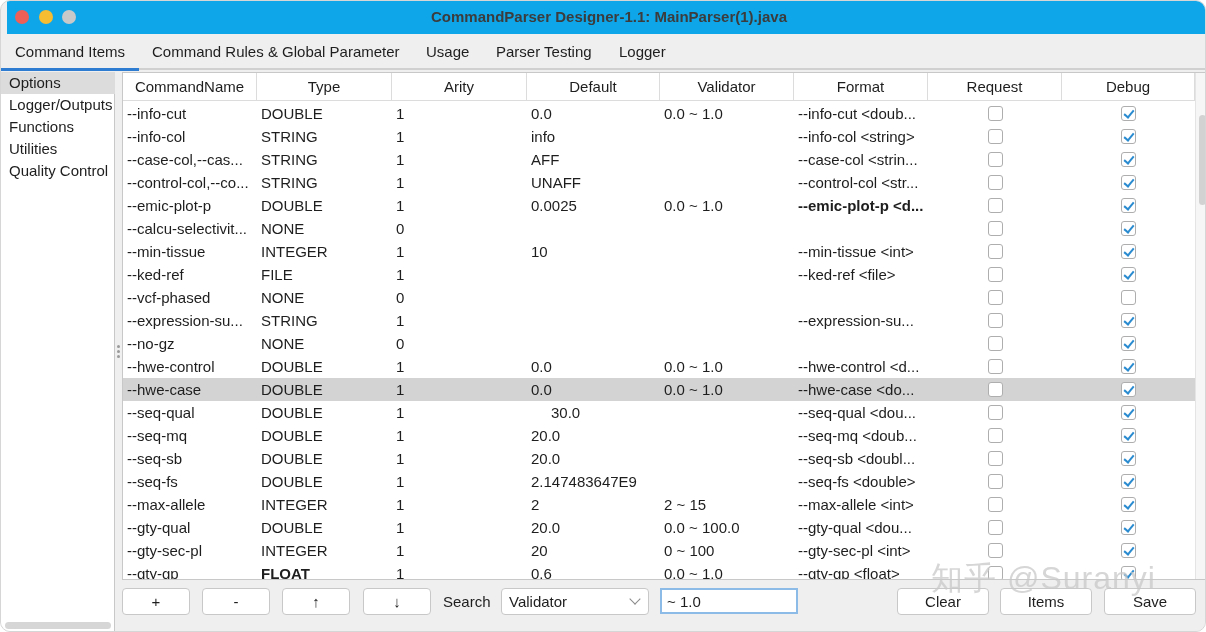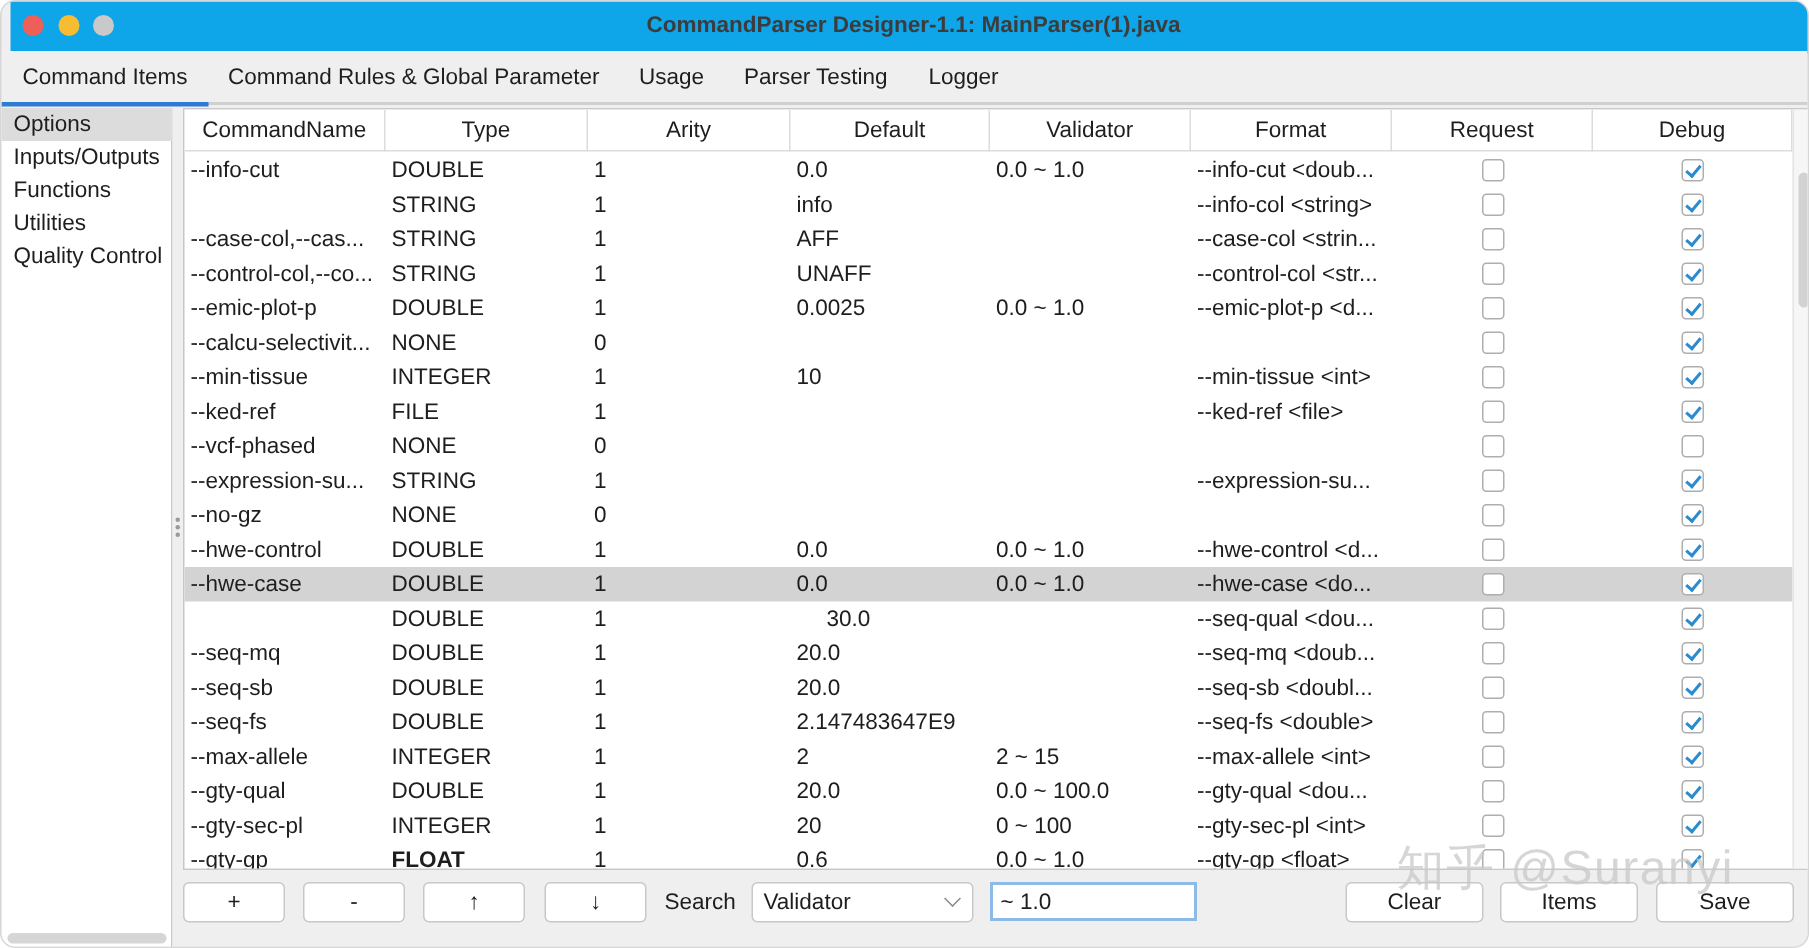--- a/index.html
+++ b/index.html
@@ -54,21 +54,21 @@
     <div class="tab" style="left:14px">Command Items</div>
     <div class="tab" style="left:151px">Command Rules &amp; Global Parameter</div>
     <div class="tab" style="left:425px">Usage</div>
     <div class="tab" style="left:495px">Parser Testing</div>
     <div class="tab" style="left:618px">Logger</div>
     <div class="tab-underline"></div>
   </div>
 
   <div class="sidebar">
     <div class="side-item sel" style="top:0px">Options</div>
-    <div class="side-item" style="top:22px">Inputs/Outputs</div>
+    <div class="side-item" style="top:22px">Logger/Outputs</div>
     <div class="side-item" style="top:44px">Functions</div>
     <div class="side-item" style="top:66px">Utilities</div>
     <div class="side-item" style="top:88px">Quality Control</div>
     <div class="side-scroll"></div>
   </div>
 
   <div class="splitter">
     <div class="grip" style="top:273px"></div>
     <div class="grip" style="top:278px"></div>
     <div class="grip" style="top:283px"></div>
@@ -90,20 +90,21 @@
           <div class="cell" style="left: 0px; width: 134px;">--info-cut</div>
           <div class="cell" style="left: 134px; width: 135px;">DOUBLE</div>
           <div class="cell" style="left: 269px; width: 135px;">1</div>
           <div class="cell" style="left: 404px; width: 133px;">0.0</div>
           <div class="cell" style="left: 537px; width: 134px;">0.0 ~ 1.0</div>
           <div class="cell" style="left: 671px; width: 134px;">--info-cut &lt;doub...</div>
           <div class="chk" style="left: 865px;"></div>
           <div class="chk on" style="left: 998px;"></div>
         </div>
         <div class="row" style="top: 52px;">
+          <div class="cell" style="left: 0px; width: 134px;">--info-col</div>
           <div class="cell" style="left: 134px; width: 135px;">STRING</div>
           <div class="cell" style="left: 269px; width: 135px;">1</div>
           <div class="cell" style="left: 404px; width: 133px;">info</div>
           <div class="cell" style="left: 537px; width: 134px;"></div>
           <div class="cell" style="left: 671px; width: 134px;">--info-col &lt;string&gt;</div>
           <div class="chk" style="left: 865px;"></div>
           <div class="chk on" style="left: 998px;"></div>
         </div>
         <div class="row" style="top: 75px;">
           <div class="cell" style="left: 0px; width: 134px;">--case-col,--cas...</div>
@@ -124,21 +125,21 @@
           <div class="cell" style="left: 671px; width: 134px;">--control-col &lt;str...</div>
           <div class="chk" style="left: 865px;"></div>
           <div class="chk on" style="left: 998px;"></div>
         </div>
         <div class="row" style="top: 121px;">
           <div class="cell" style="left: 0px; width: 134px;">--emic-plot-p</div>
           <div class="cell" style="left: 134px; width: 135px;">DOUBLE</div>
           <div class="cell" style="left: 269px; width: 135px;">1</div>
           <div class="cell" style="left: 404px; width: 133px;">0.0025</div>
           <div class="cell" style="left: 537px; width: 134px;">0.0 ~ 1.0</div>
-          <div class="cell" style="left: 671px; width: 134px;">--emic-plot-p &lt;d...</div>
+          <div class="cell" style="left: 671px; width: 134px; font-weight: bold;">--emic-plot-p &lt;d...</div>
           <div class="chk" style="left: 865px;"></div>
           <div class="chk on" style="left: 998px;"></div>
         </div>
         <div class="row" style="top: 144px;">
           <div class="cell" style="left: 0px; width: 134px;">--calcu-selectivit...</div>
           <div class="cell" style="left: 134px; width: 135px;">NONE</div>
           <div class="cell" style="left: 269px; width: 135px;">0</div>
           <div class="cell" style="left: 404px; width: 133px;"></div>
           <div class="cell" style="left: 537px; width: 134px;"></div>
           <div class="cell" style="left: 671px; width: 134px;"></div>
@@ -209,20 +210,21 @@
           <div class="cell" style="left: 0px; width: 134px;">--hwe-case</div>
           <div class="cell" style="left: 134px; width: 135px;">DOUBLE</div>
           <div class="cell" style="left: 269px; width: 135px;">1</div>
           <div class="cell" style="left: 404px; width: 133px;">0.0</div>
           <div class="cell" style="left: 537px; width: 134px;">0.0 ~ 1.0</div>
           <div class="cell" style="left: 671px; width: 134px;">--hwe-case &lt;do...</div>
           <div class="chk" style="left: 865px;"></div>
           <div class="chk on" style="left: 998px;"></div>
         </div>
         <div class="row" style="top: 328px;">
+          <div class="cell" style="left: 0px; width: 134px;">--seq-qual</div>
           <div class="cell" style="left: 134px; width: 135px;">DOUBLE</div>
           <div class="cell" style="left: 269px; width: 135px;">1</div>
           <div class="cell" style="left: 424px; width: 133px;">30.0</div>
           <div class="cell" style="left: 537px; width: 134px;"></div>
           <div class="cell" style="left: 671px; width: 134px;">--seq-qual &lt;dou...</div>
           <div class="chk" style="left: 865px;"></div>
           <div class="chk on" style="left: 998px;"></div>
         </div>
         <div class="row" style="top: 351px;">
           <div class="cell" style="left: 0px; width: 134px;">--seq-mq</div>

